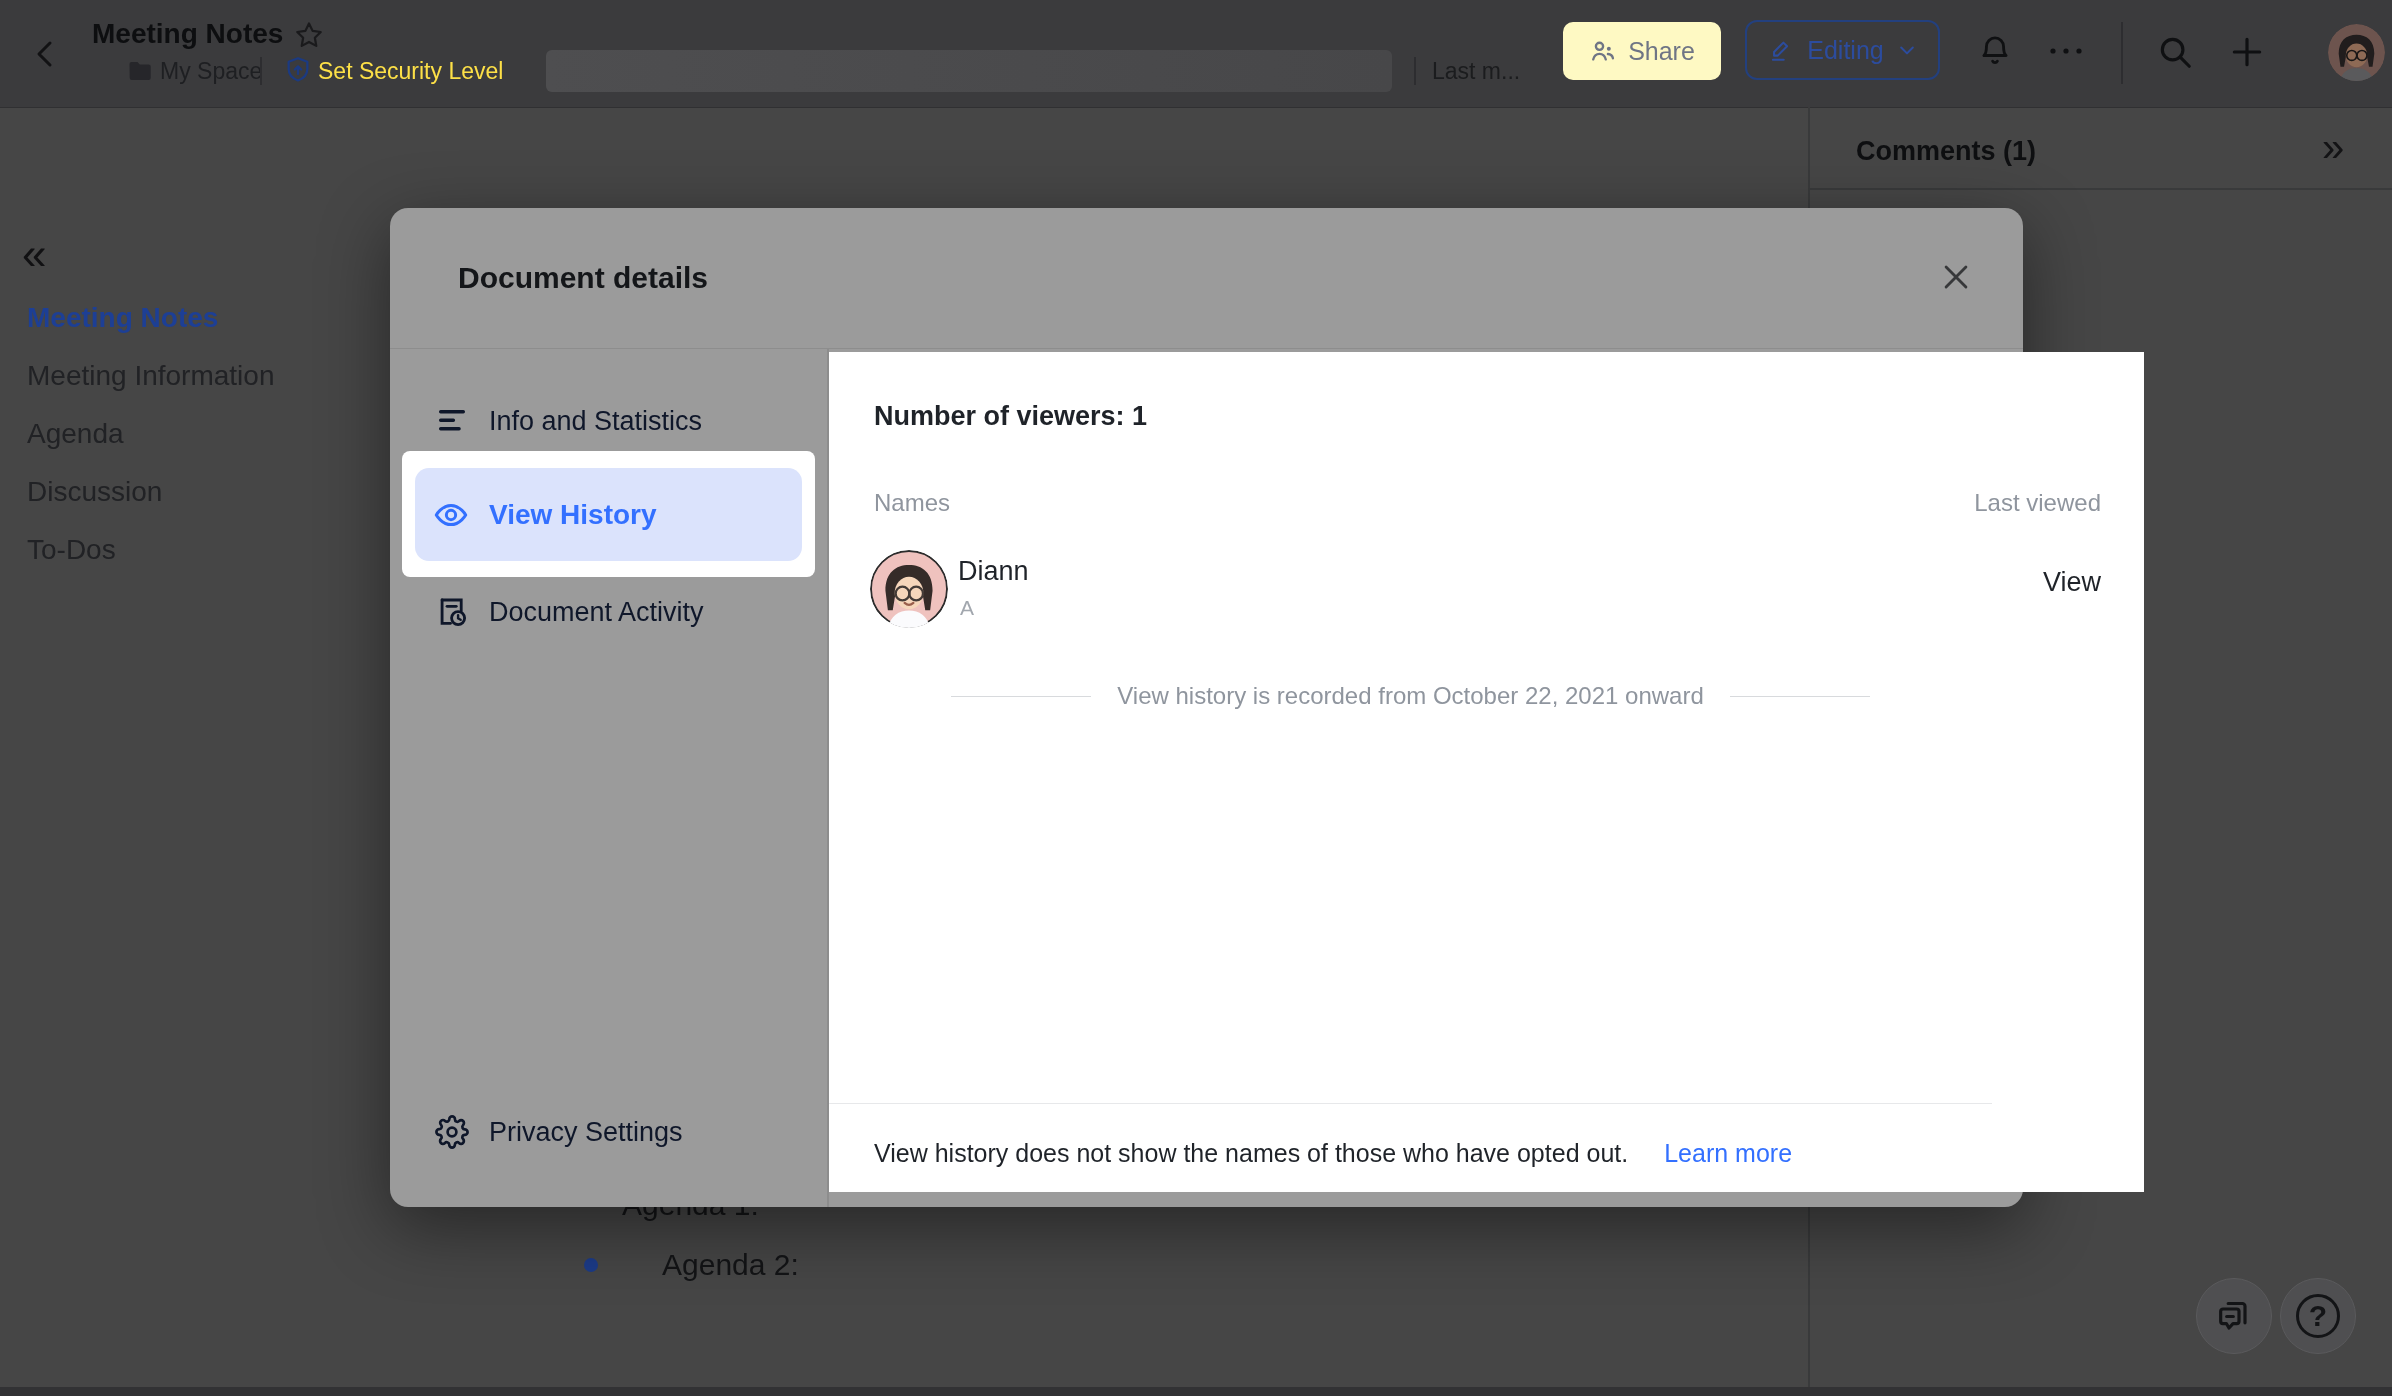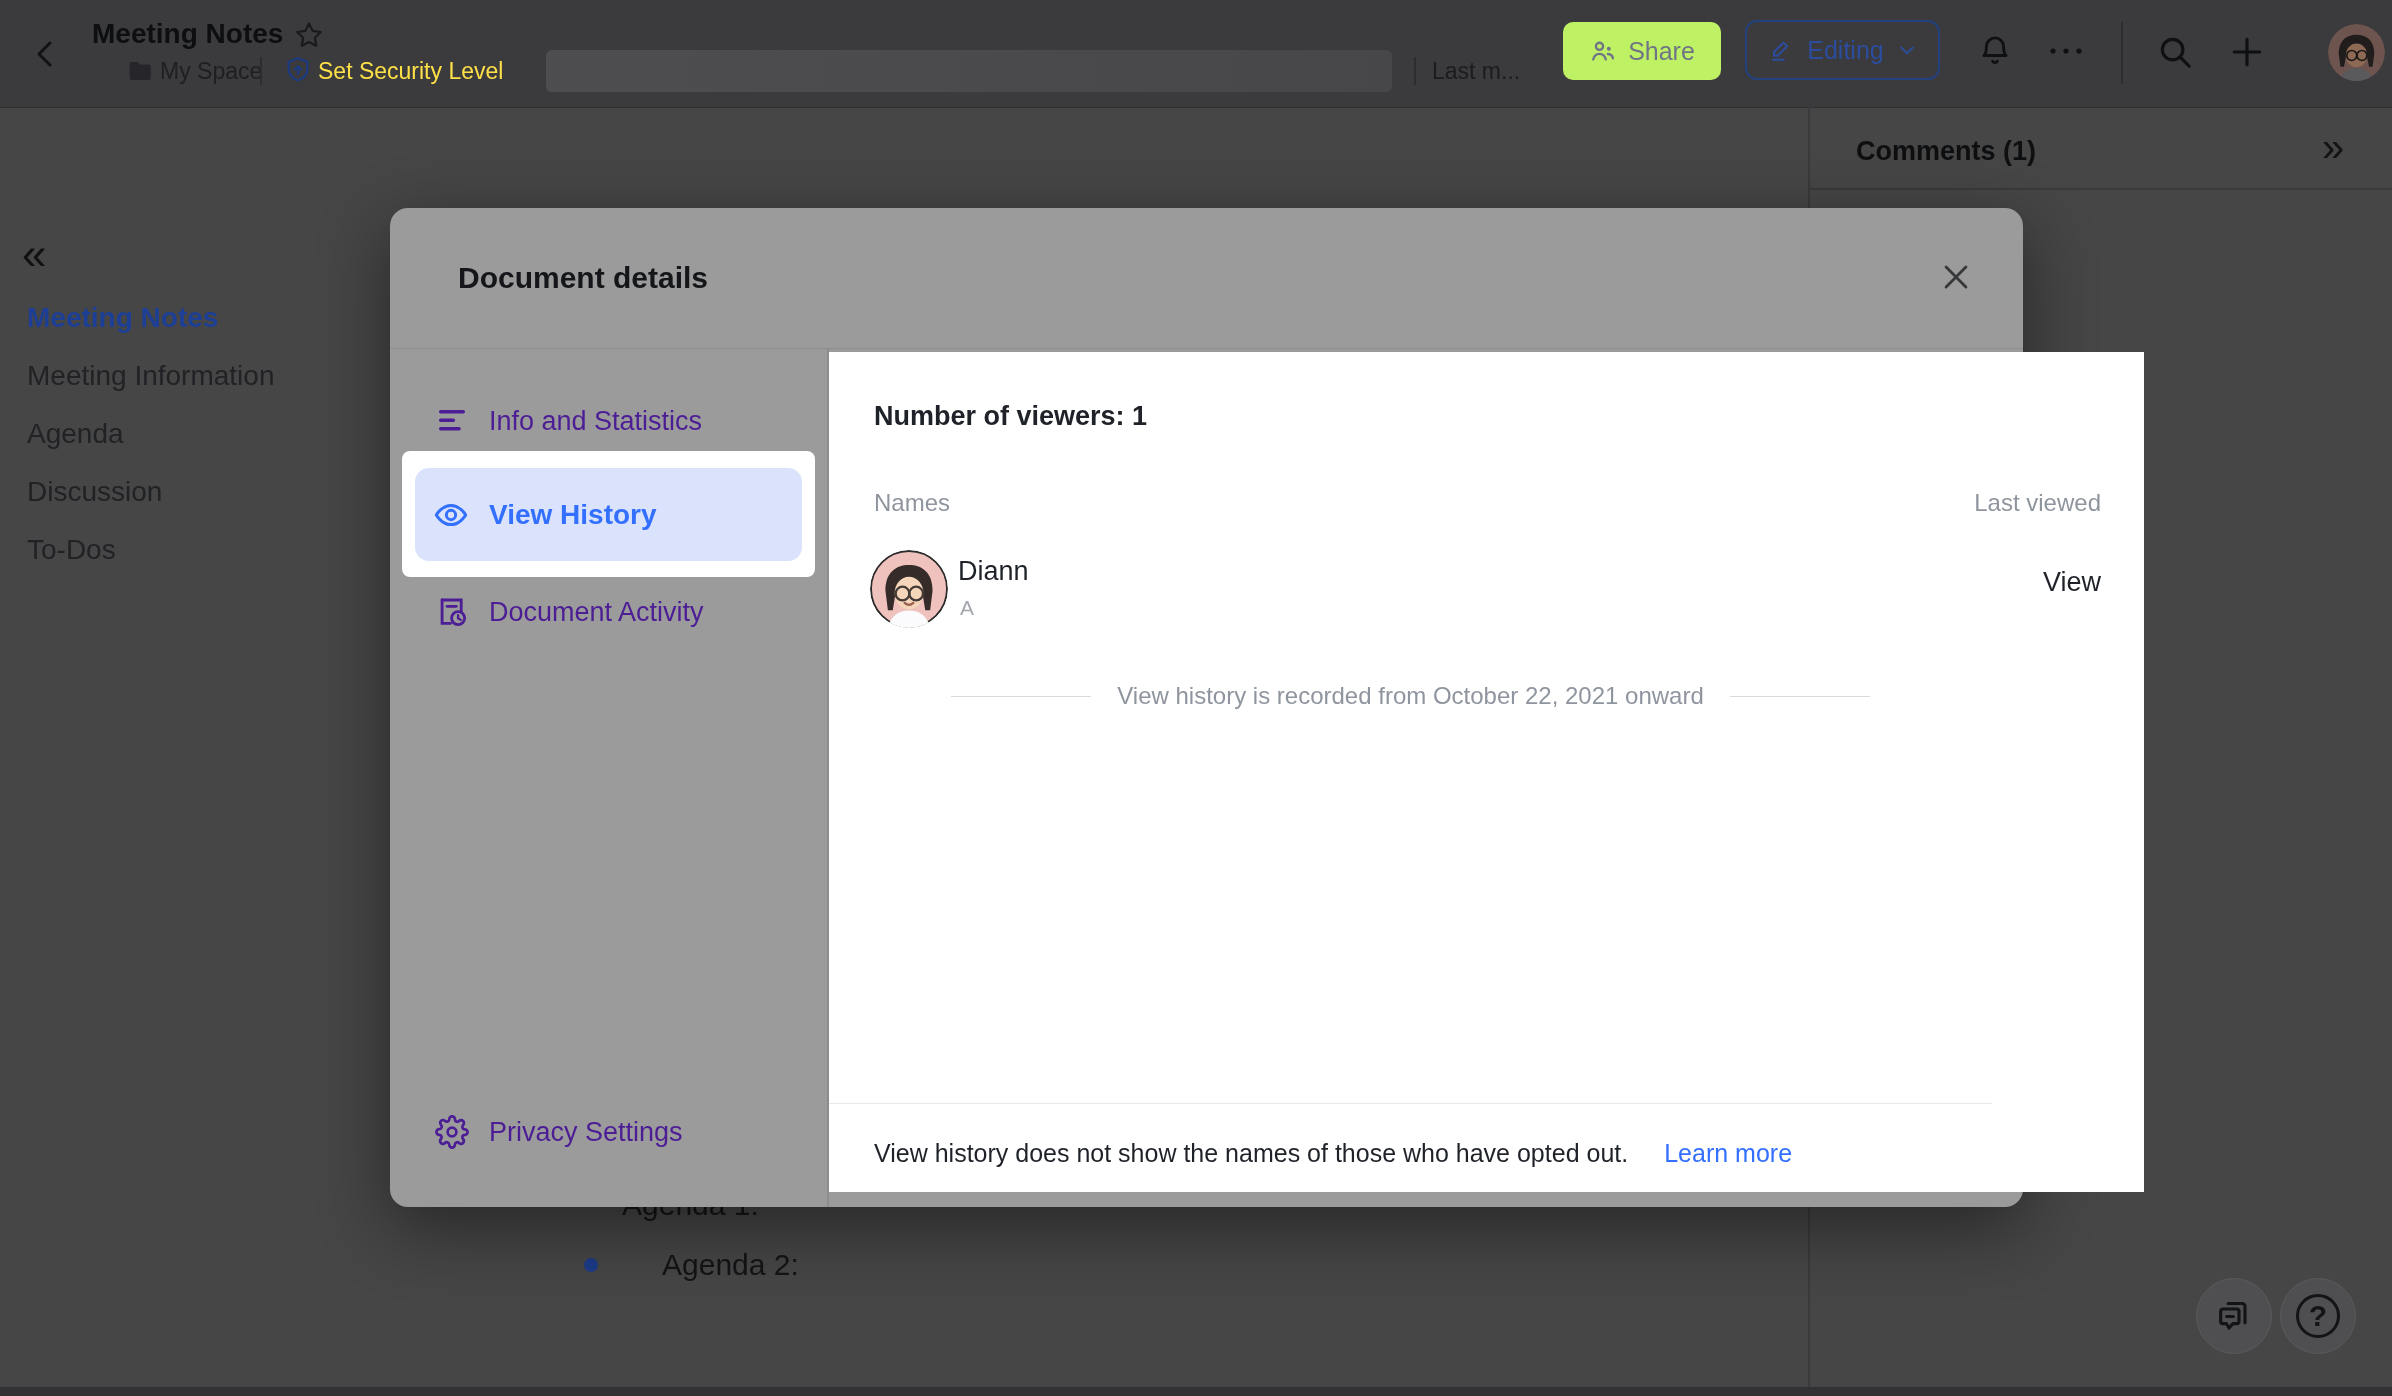--- a/index.html
+++ b/index.html
@@ -15,21 +15,21 @@
   #star-btn{left:294px;top:20px;color:#1a1a1c;}
   #folder-ic{left:128px;top:60px;color:#26262a;}
   #space-label{left:160px;top:58px;font-size:23px;color:#1e1f22;}
   #bc-divider{left:260px;top:57px;width:2px;height:28px;background:#2d2d30;}
   #shield-ic{left:284px;top:56px;color:#1b3a82;}
   #security-label{left:318px;top:58px;font-size:23px;color:#fde047;}
   #skeleton{left:546px;top:50px;width:846px;height:42px;border-radius:6px;
             background:linear-gradient(90deg,#4e4e50,#474749);}
   #lastm-divider{left:1414px;top:57px;width:2px;height:28px;background:#2d2d30;}
   #lastm{left:1432px;top:58px;font-size:23px;color:#1b1c1e;}
-  #share-btn{left:1563px;top:22px;width:158px;height:58px;border-radius:10px;background:#bef264;
+  #share-btn{left:1563px;top:22px;width:158px;height:58px;border-radius:10px;background:#fef9c3;
              color:#6f7585;display:flex;align-items:center;justify-content:center;gap:11px;
              font-size:25px;cursor:pointer;}
   #editing-btn{left:1745px;top:20px;width:195px;height:60px;border-radius:12px;border:2px solid #23407f;
                color:#2c4c9e;display:flex;align-items:center;justify-content:center;gap:13px;
                font-size:25px;box-sizing:border-box;cursor:pointer;}
   #bell-btn{left:1977px;top:33px;color:#0f1012;}
   #more-btn{left:2046px;top:44px;color:#0f1012;}
   #tb-divider{left:2121px;top:22px;width:2px;height:62px;background:#2d2d30;}
   #search-btn{left:2156px;top:33px;color:#0f1012;}
   #plus-btn{left:2228px;top:33px;color:#0f1012;}
@@ -64,21 +64,21 @@
   #win-bottom{left:0;top:1387px;width:2392px;height:9px;background:#323234;z-index:40;}
 
   
   #modal{left:390px;top:208px;width:1633px;height:999px;border-radius:18px;background:#9b9b9b;
          box-shadow:0 20px 70px rgba(0,0,0,.45);z-index:10;}
   #modal-title{left:68px;top:53px;font-size:30px;font-weight:600;color:#141619;}
   #modal-close{left:1549px;top:52px;color:#37383a;cursor:pointer;}
   #modal-hr{left:0;top:140px;width:1633px;height:1px;background:#8d8d8d;}
   #modal-vr{left:437px;top:141px;width:2px;height:858px;background:#8d8d8d;}
   .mnav{left:45px;width:350px;height:64px;display:flex;align-items:center;gap:20px;
-        font-size:27px;color:#4c1d95;cursor:pointer;}
+        font-size:27px;color:#0f172a;cursor:pointer;}
   #mnav-0{top:181px;} #mnav-2{top:372px;} #mnav-privacy{top:892px;}
 
   
   #spotlight{left:402px;top:451px;width:413px;height:126px;background:#ffffff;border-radius:8px;z-index:20;}
   #vh-pill{left:415px;top:468px;width:387px;height:93px;background:#dbe3fc;border-radius:14px;z-index:21;
            display:flex;align-items:center;gap:20px;padding-left:18px;box-sizing:border-box;
            font-size:28px;font-weight:600;color:#3370ff;cursor:pointer;}
 
   
   #panel{left:829px;top:352px;width:1315px;height:840px;background:#ffffff;z-index:20;}

